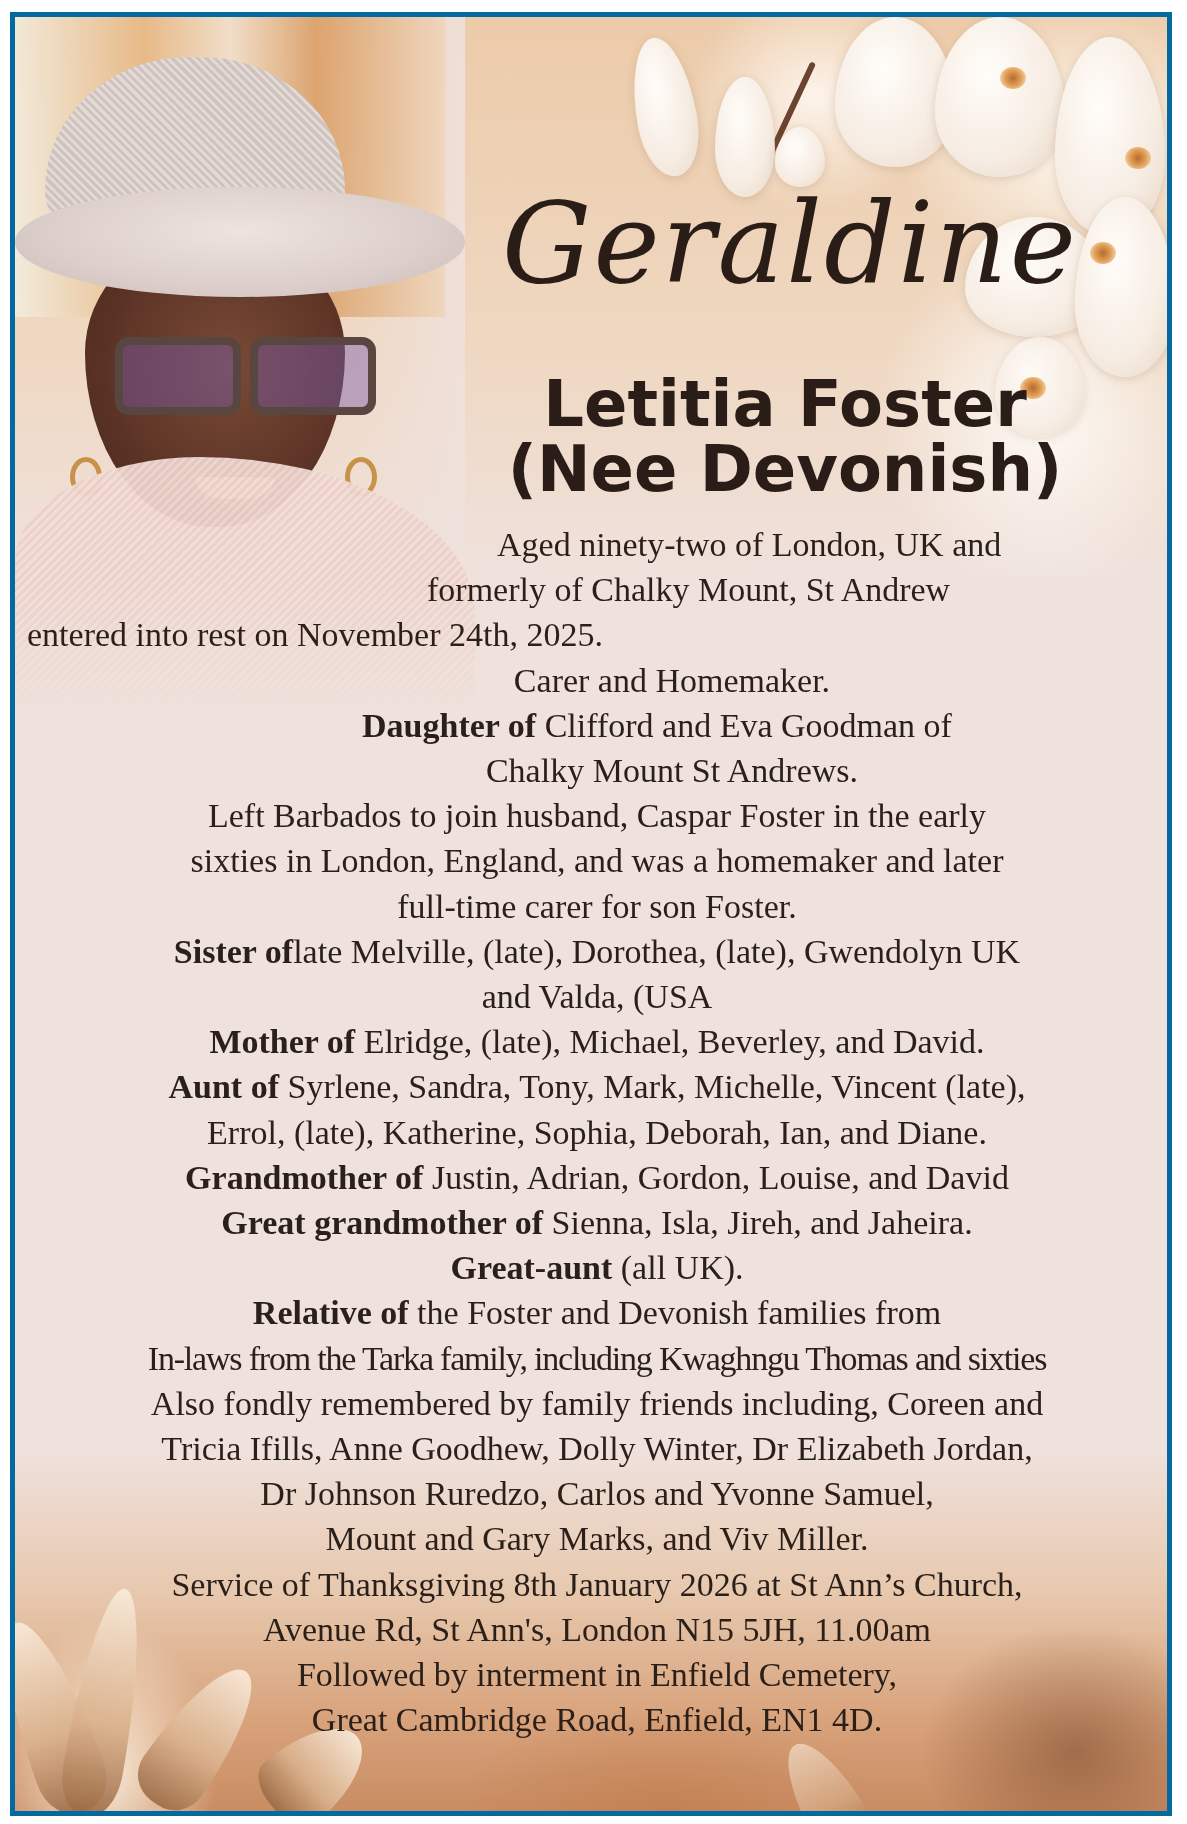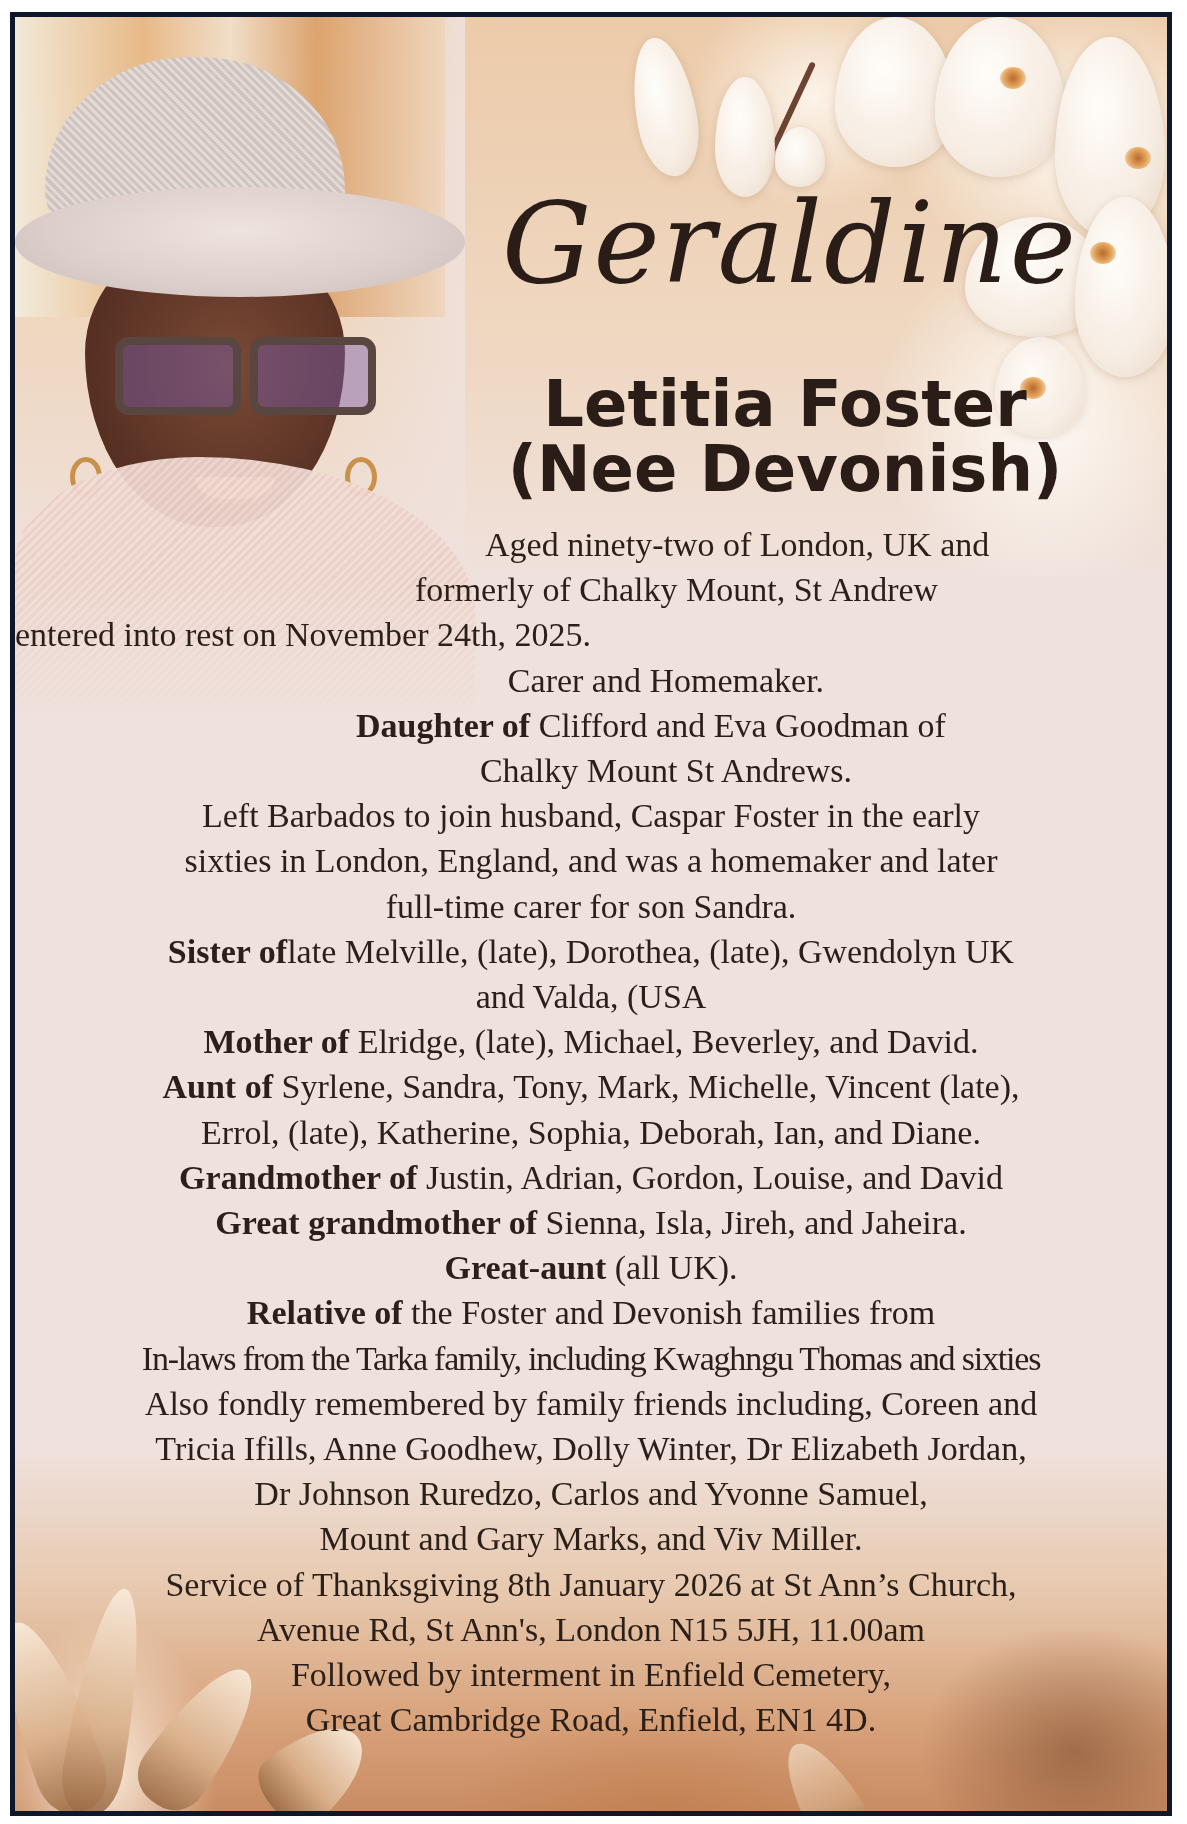--- a/index.html
+++ b/index.html
@@ -1,20 +1,20 @@
 <!DOCTYPE html>
 <html><head>
 <meta charset="utf-8">
 <style>
   html, body { margin: 0; padding: 0; background: #ffffff; }
   body { width: 1187px; height: 1824px; position: relative; overflow: hidden; }
 
   .frame {
     position: absolute; left: 10px; top: 12px; width: 1152px; height: 1794px;
-    border: 5px solid #0f172a;
+    border: 5px solid #0369a1;
     overflow: hidden;
     background: #efe1dc;
   }
 
   
   .bg-top {
     position: absolute; left: 0; top: 0; width: 100%; height: 560px;
     background:
       radial-gradient(ellipse 260px 200px at 1060px 120px, rgba(255,252,246,0.95), rgba(255,252,246,0) 70%),
       radial-gradient(ellipse 180px 160px at 800px 80px, rgba(255,250,244,0.85), rgba(255,250,244,0) 70%),
@@ -84,21 +84,21 @@
   }
   .middle-name { left: 470px; top: 355px; }
   .maiden-name { left: 470px; top: 420px; }
 
   
   .body-text {
     position: absolute; left: 0; top: 505px; width: 1152px;
     font-family: "Liberation Serif", serif; font-size: 34px; line-height: 45.2px;
     color: #2b1f1a; text-align: center;
   }
-  .body-text .ln { display: block; white-space: nowrap; }
+  .body-text .ln { display: block; white-space: nowrap; margin-left: 12px; }
   .body-text b { font-weight: bold; }
   .indent-1 { padding-left: 470px; text-align: left; }
   .indent-2 { padding-left: 400px; text-align: left; }
   .indent-3 { text-align: left; }
 </style>
 </head>
 <body>
 
 <div class="frame">
   <div class="bg-top"></div>
@@ -149,21 +149,21 @@
 
   <div class="body-text">
     <span class="ln indent-1"><b></b><span>Aged ninety-two of London, UK and</span></span>
     <span class="ln indent-2"><b></b><span>formerly of Chalky Mount, St Andrew</span></span>
     <span class="ln indent-3"><b></b><span>entered into rest on November 24th, 2025.</span></span>
     <span class="ln" style="padding-left:150px;"><b></b><span>Carer and Homemaker.</span></span>
     <span class="ln" style="padding-left:120px;"><b>Daughter of</b><span> Clifford and Eva Goodman of</span></span>
     <span class="ln" style="padding-left:150px;"><b></b><span>Chalky Mount St Andrews.</span></span>
     <span class="ln" style=""><b></b><span>Left Barbados to join husband, Caspar Foster in the early</span></span>
     <span class="ln"><b></b><span>sixties in London, England, and was a homemaker and later</span></span>
-    <span class="ln"><b></b><span>full-time carer for son Sandra.</span></span>
+    <span class="ln"><b></b><span>full-time carer for son Foster.</span></span>
     <span class="ln"><b>Sister of</b><span>late Melville, (late), Dorothea, (late), Gwendolyn UK</span></span>
     <span class="ln"><b></b><span>and Valda, (USA</span></span>
     <span class="ln"><b>Mother of</b><span> Elridge, (late), Michael, Beverley, and David.</span></span>
     <span class="ln"><b>Aunt of</b><span> Syrlene, Sandra, Tony, Mark, Michelle, Vincent (late),</span></span>
     <span class="ln"><b></b><span>Errol, (late), Katherine, Sophia, Deborah, Ian, and Diane.</span></span>
     <span class="ln"><b>Grandmother of</b><span> Justin, Adrian, Gordon, Louise, and David</span></span>
     <span class="ln"><b>Great grandmother of</b><span> Sienna, Isla, Jireh, and Jaheira.</span></span>
     <span class="ln"><b>Great-aunt</b><span> (all UK).</span></span>
     <span class="ln"><b>Relative of</b><span> the Foster and Devonish families from</span></span>
     <span class="ln" style="letter-spacing:-1.2px;"><b></b><span>In-laws from the Tarka family, including Kwaghngu Thomas and sixties</span></span>

